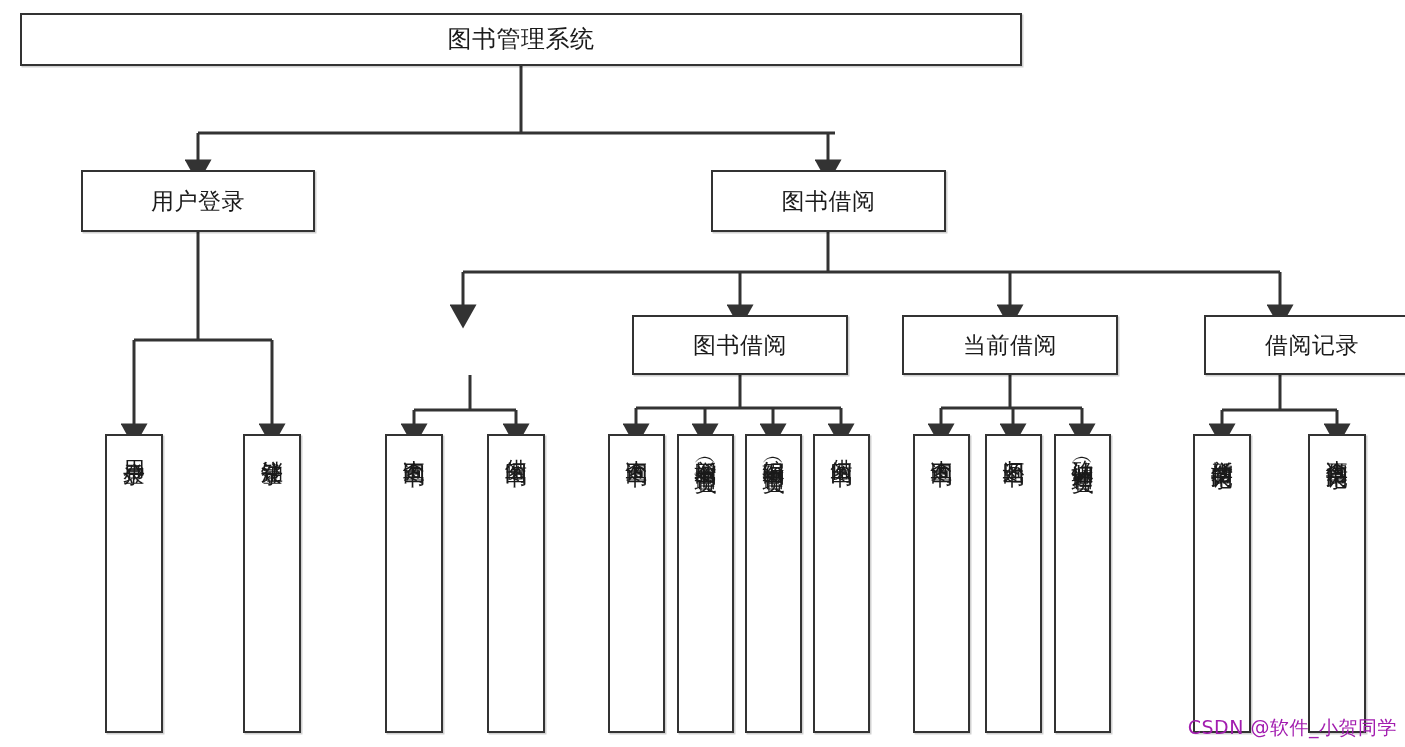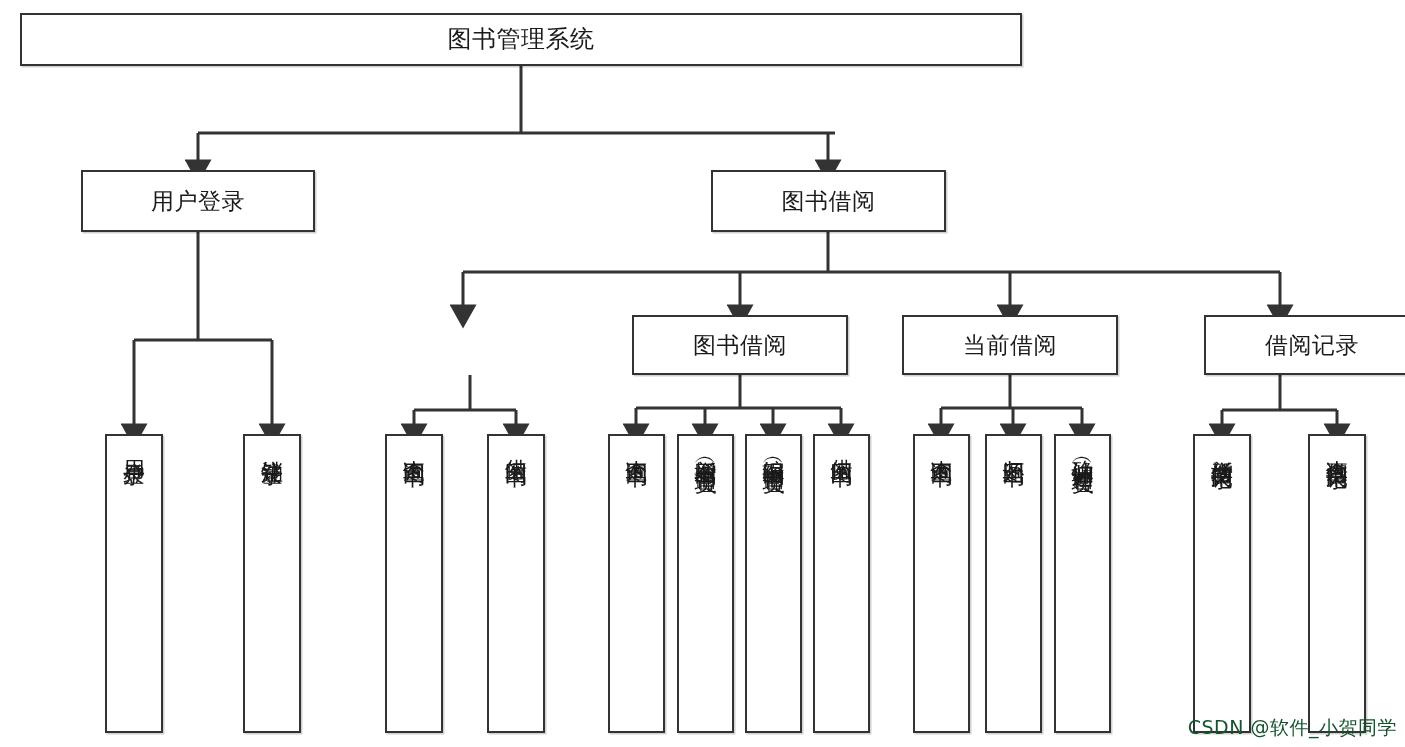--- a/index.html
+++ b/index.html
@@ -58,21 +58,21 @@
     line-height: 1;
   }
   .node.root .node-label {
     font-size: 24px;
   }
   #watermark {
     position: absolute;
     right: 8px;
     bottom: 6px;
     font-size: 19px;
-    color: #14532d;
+    color: #a21caf;
     letter-spacing: 0.5px;
     white-space: nowrap;
     pointer-events: none;
   }
 </style>
 </head>
 <body>
 
 <div id="diagram-root">
 

